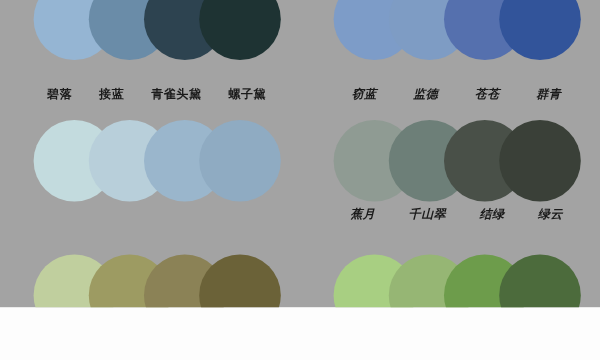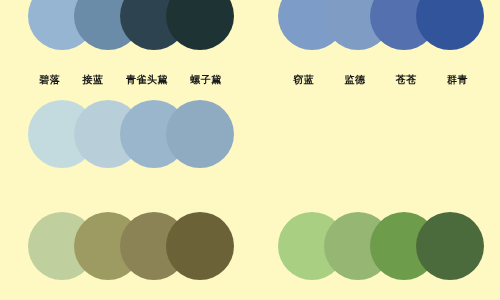--- a/index.html
+++ b/index.html
@@ -9,37 +9,37 @@
   body {
     width: 500px;
     height: 300px;
     overflow: hidden;
     background: #ffffff;
     font-family: "Liberation Serif", "DejaVu Serif", serif;
   }
   .palette-page {
     position: relative;
     width: 500px;
-    height: 300px;
-    background: #fef9c3;
+    height: 256px;
+    background: #a3a3a3;
     overflow: hidden;
   }
   .palette-row {
     position: relative;
     width: 500px;
     height: 100px;
   }
   .row-half {
     position: absolute;
     top: 0;
     width: 250px;
     height: 100px;
   }
   .row-half.left  { left: 0; }
-  .row-half.right { left: 250px; }
+  .row-half.right { left: 250px; font-style: italic; }
 
   .swatch-strip {
     position: absolute;
     left: 28px;
     top: 0;
     height: 72px;
     display: flex;
     align-items: flex-start;
   }
   .swatch {
@@ -113,20 +113,34 @@
 
   <div class="palette-row row-2">
     <div class="row-half left">
       <div class="swatch-strip">
         <div class="swatch" style="background-color: rgb(195, 219, 222);"></div>
         <div class="swatch" style="background-color: rgb(184, 207, 218);"></div>
         <div class="swatch" style="background-color: rgb(154, 182, 204);"></div>
         <div class="swatch" style="background-color: rgb(143, 171, 194);"></div>
       </div>
     </div>
+    <div class="row-half right">
+      <div class="swatch-strip">
+        <div class="swatch" style="background-color: rgb(143, 155, 147);"></div>
+        <div class="swatch" style="background-color: rgb(109, 127, 120);"></div>
+        <div class="swatch" style="background-color: rgb(73, 80, 72);"></div>
+        <div class="swatch" style="background-color: rgb(58, 64, 56);"></div>
+      </div>
+      <div class="label-strip">
+        <div class="swatch-label">蕉月</div>
+        <div class="swatch-label">千山翠</div>
+        <div class="swatch-label">结绿</div>
+        <div class="swatch-label">绿云</div>
+      </div>
+    </div>
   </div>
 
   <div class="palette-row row-3">
     <div class="row-half left">
       <div class="swatch-strip">
         <div class="swatch" style="background-color: rgb(192, 207, 158);"></div>
         <div class="swatch" style="background-color: rgb(157, 155, 98);"></div>
         <div class="swatch" style="background-color: rgb(139, 130, 86);"></div>
         <div class="swatch" style="background-color: rgb(107, 98, 56);"></div>
       </div>

